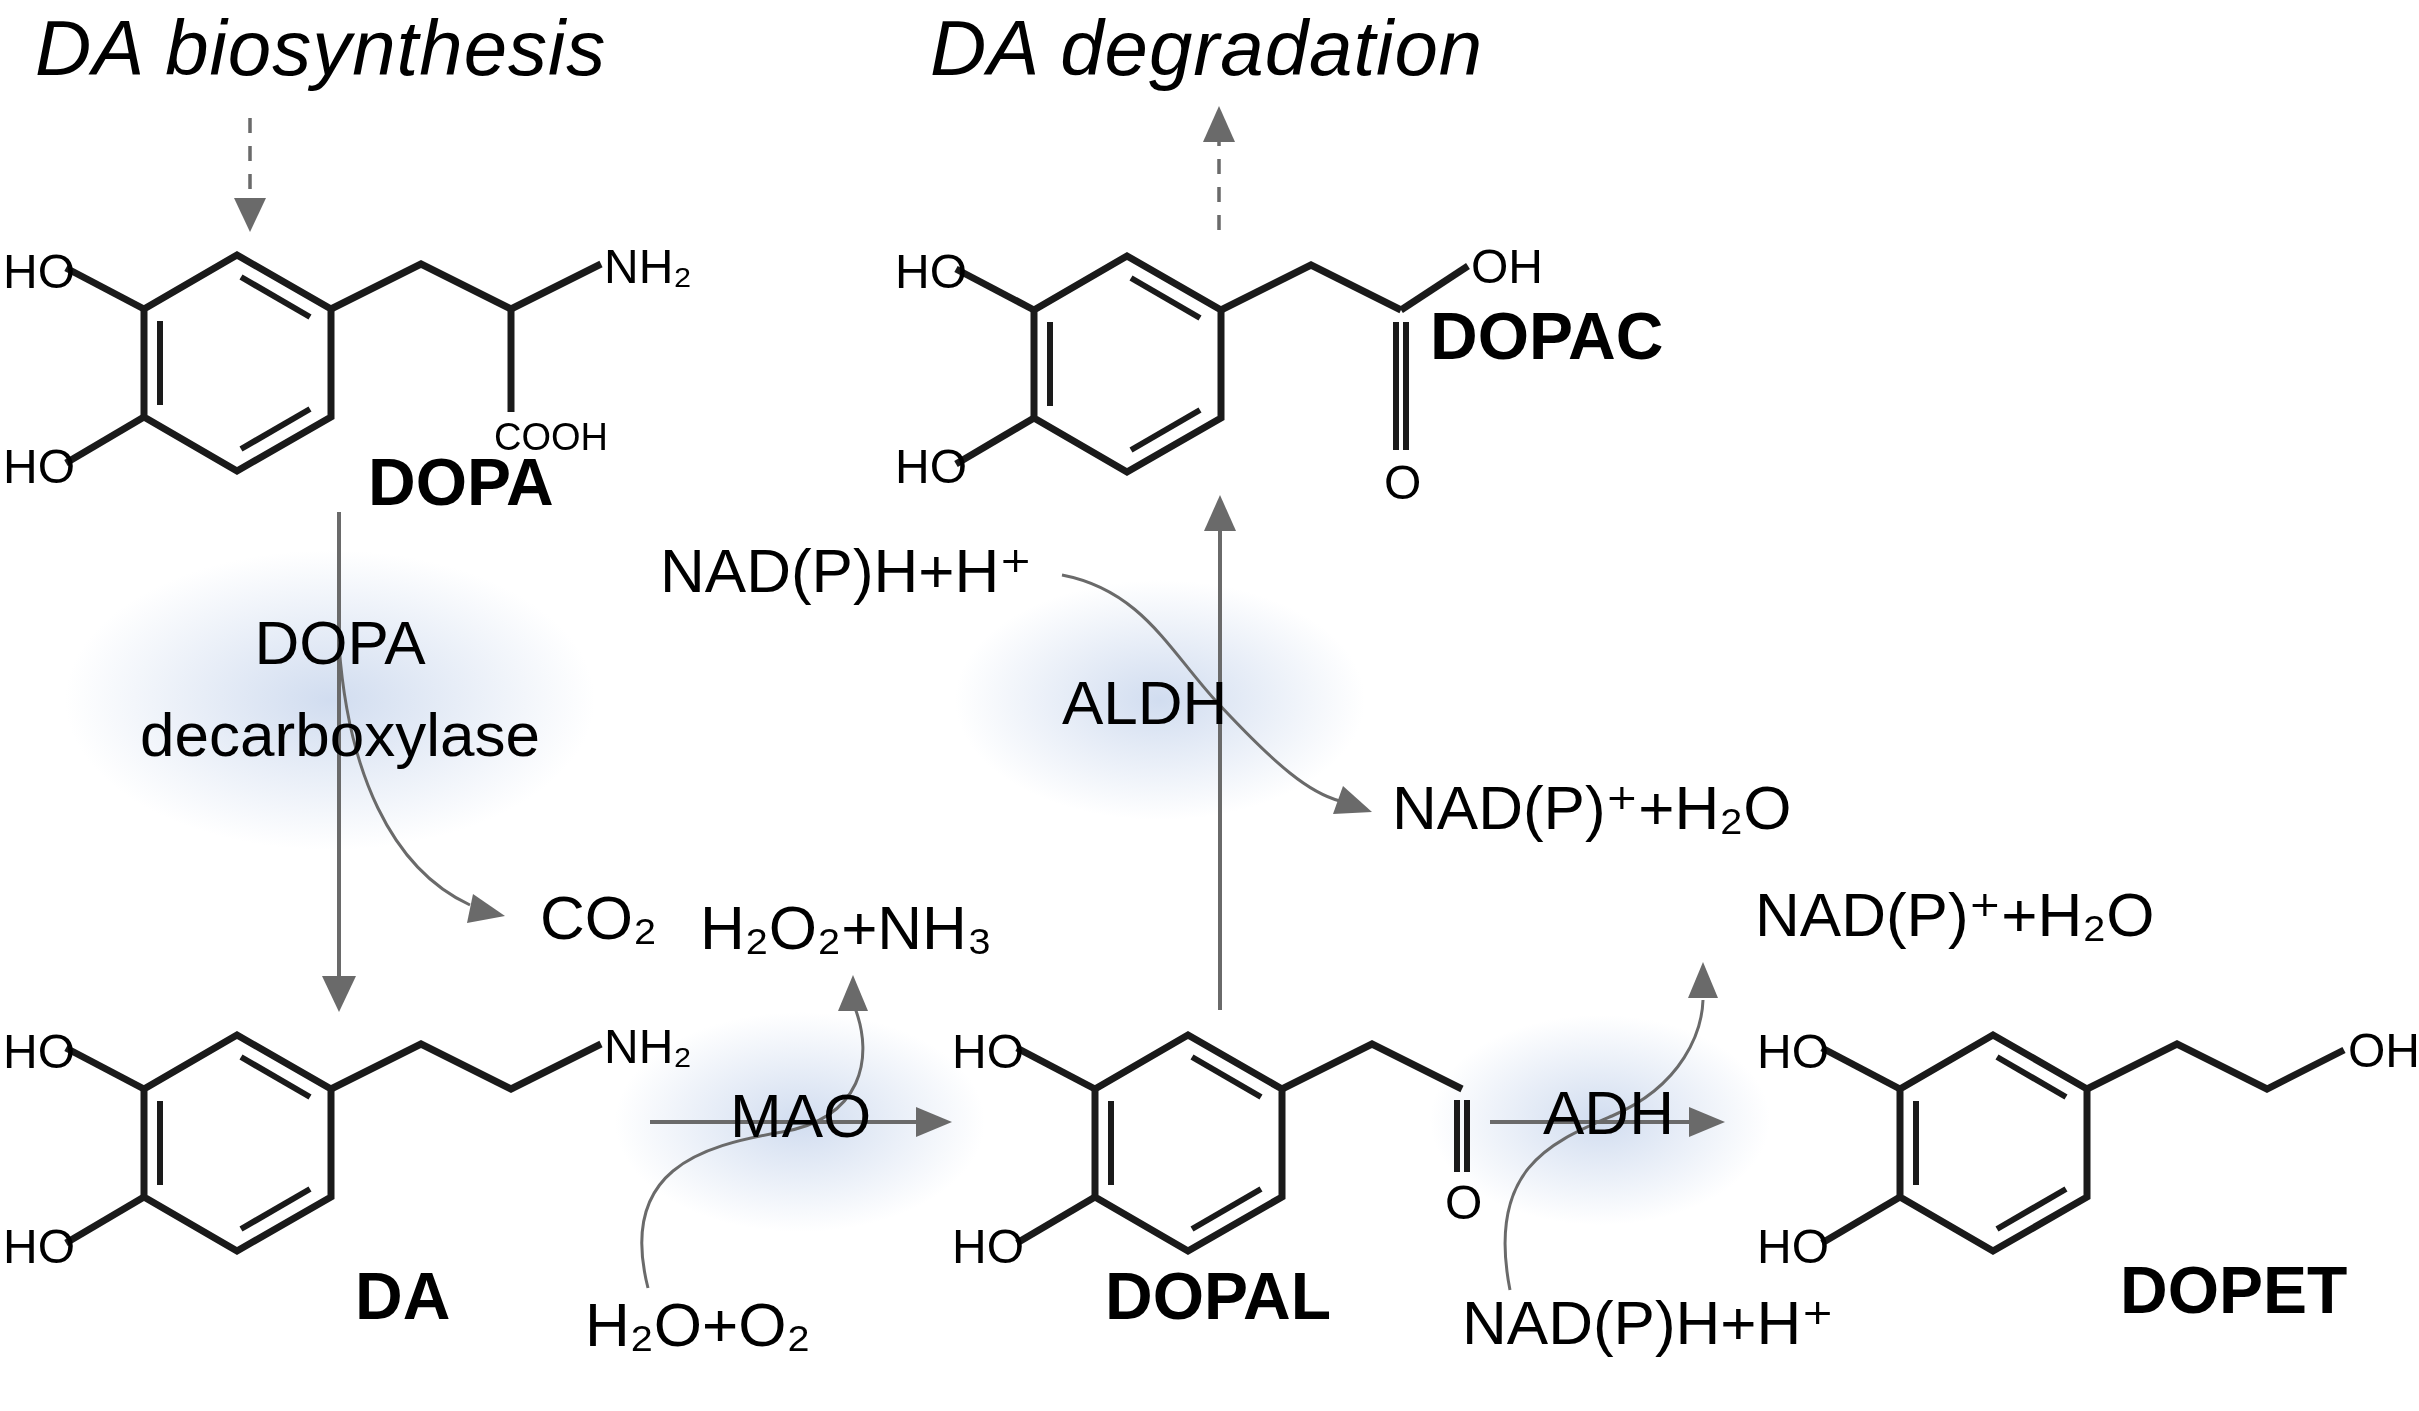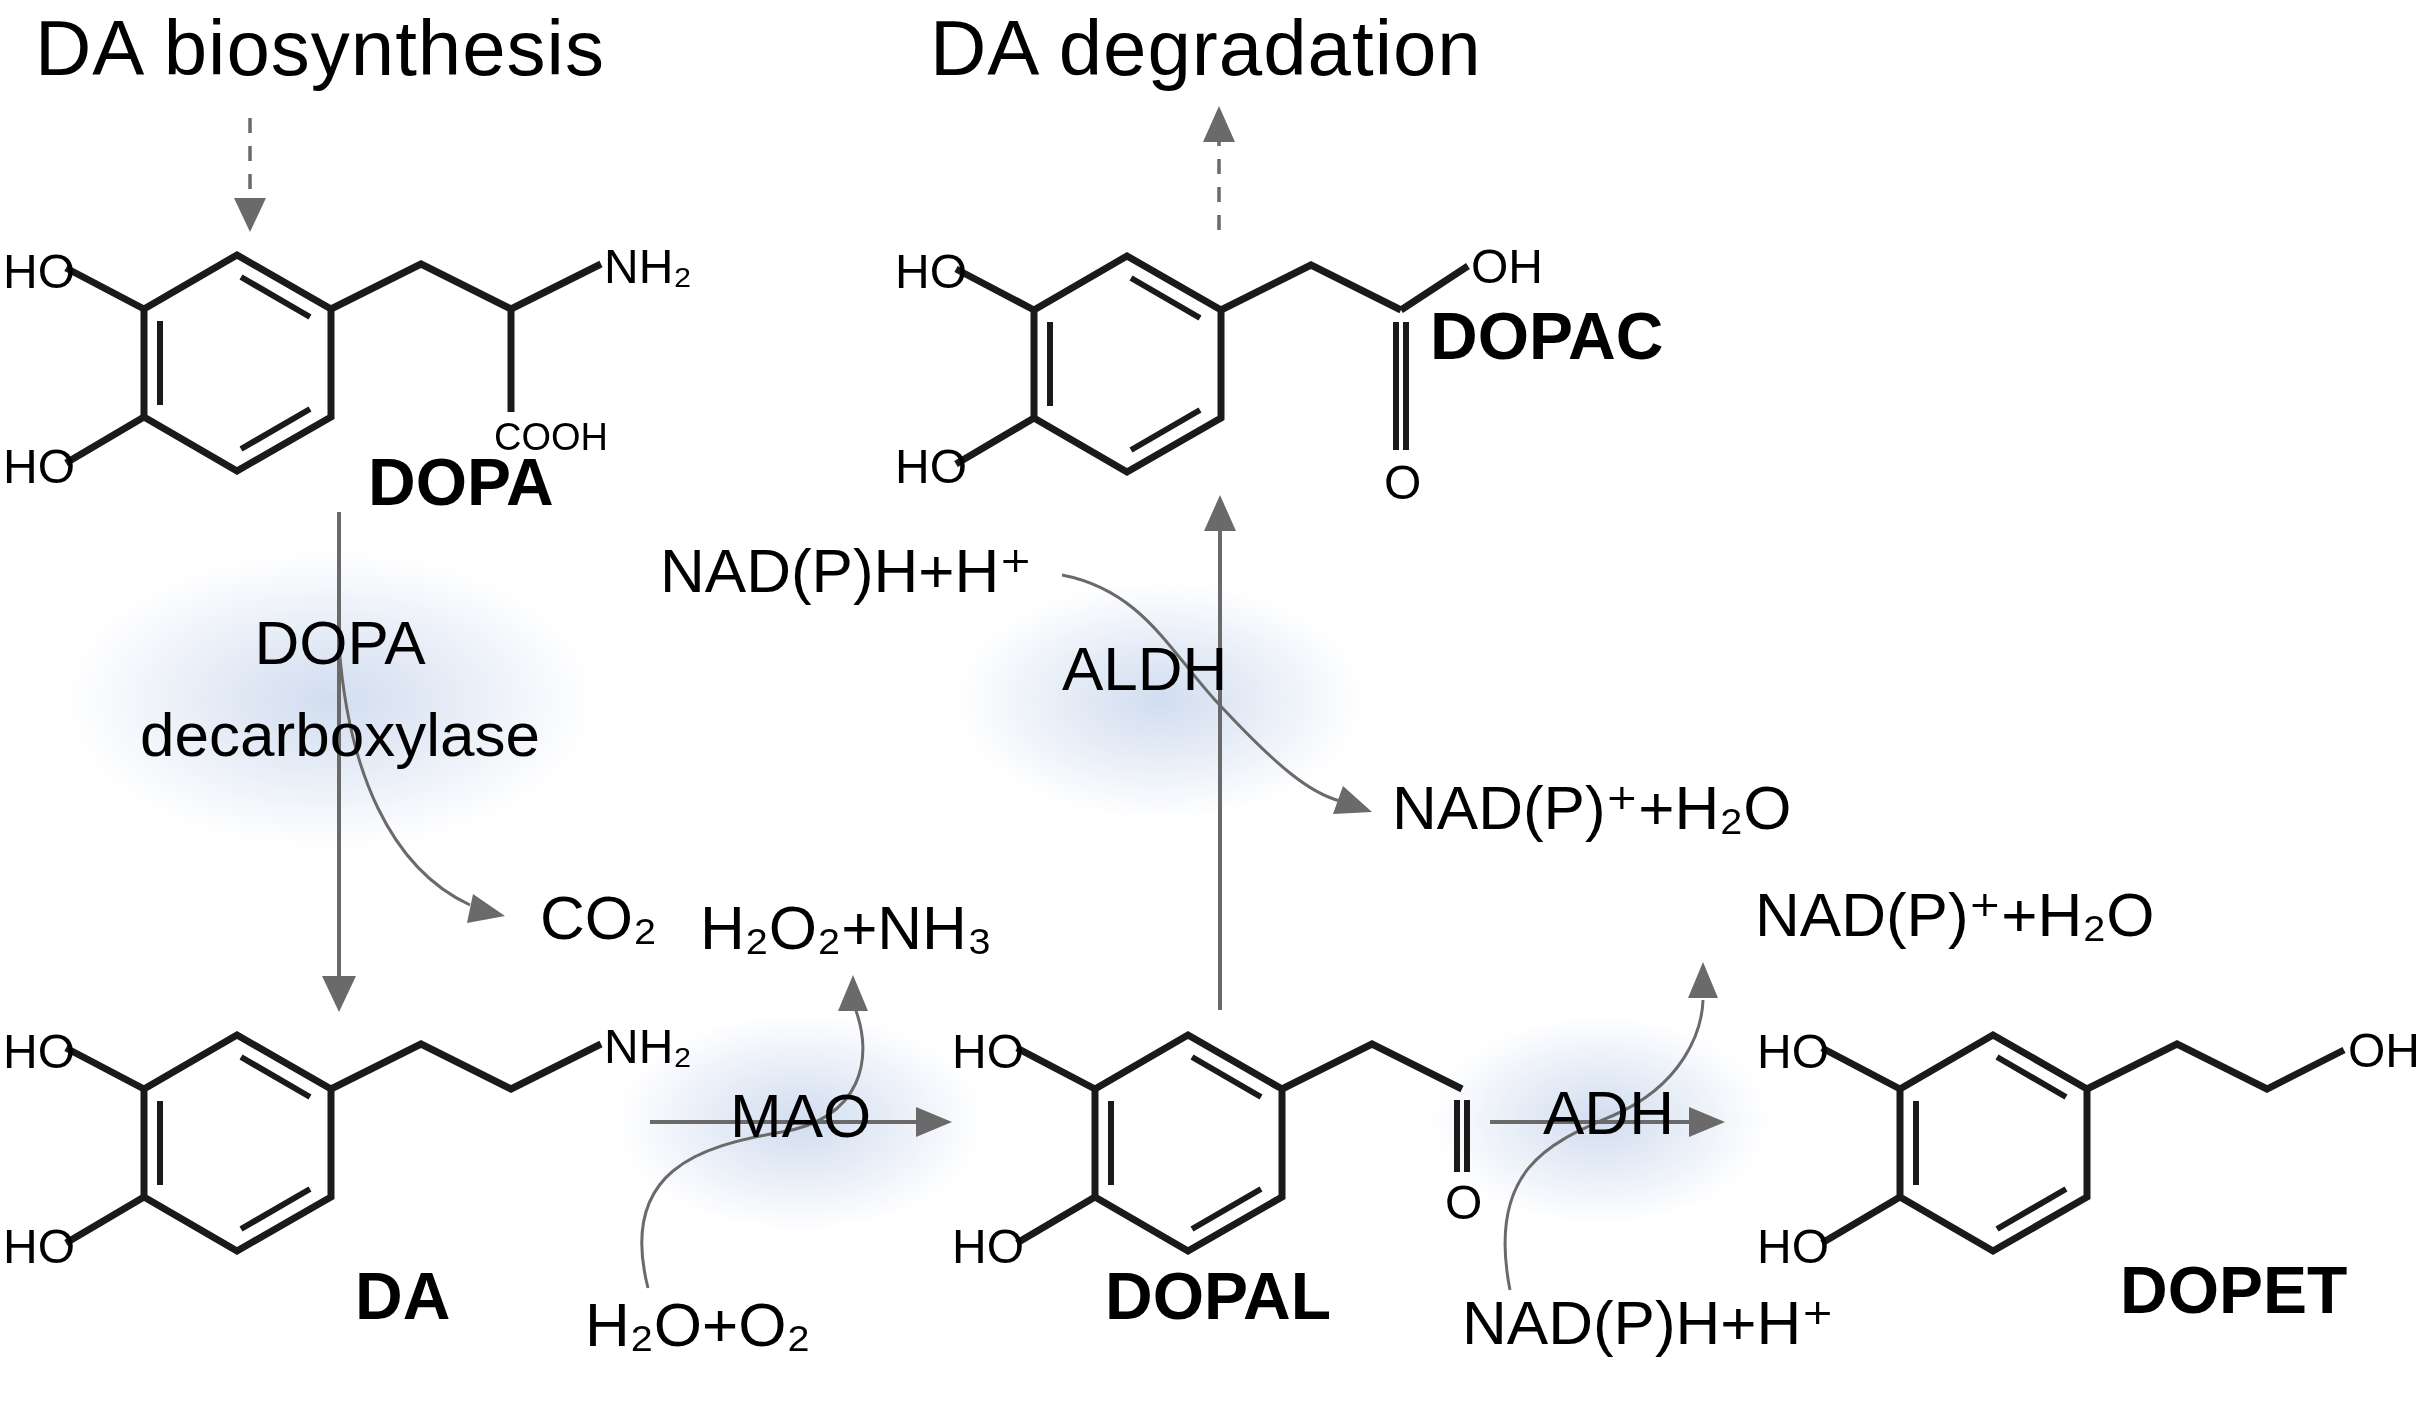--- a/index.html
+++ b/index.html
@@ -17,21 +17,21 @@
   svg{position:absolute;left:0;top:0;}
   .bond{stroke:var(--bond);stroke-width:7;fill:none;stroke-linejoin:miter;}
   .dbl{stroke:var(--bond);stroke-width:6;fill:none;}
   .arrow-line{stroke:var(--arrow);stroke-width:4;fill:none;}
   .arrow-curve{stroke:var(--arrow);stroke-width:3;fill:none;}
   .arrow-dash{stroke:var(--arrow);stroke-width:3.5;fill:none;stroke-dasharray:15 13;}
   .arrow-head{fill:var(--arrow);stroke:none;}
   .gstop1{stop-color:var(--glow);stop-opacity:0.9;}
   .gstop2{stop-color:var(--glow);stop-opacity:0;}
   .lbl{position:absolute;white-space:nowrap;line-height:1.05;}
-  .title{font-size:78px;letter-spacing:1px;}
+  .title{font-size:78px;font-style:italic;letter-spacing:1px;}
   .mol{font-size:66px;font-weight:bold;}
   .enzyme{font-size:62px;}
   .formula{font-size:62px;text-align:right;}
   .atom{font-size:48px;}
   .atom-sm{font-size:38px;margin-left:36px;}
   .center{text-align:center;}
 </style>
 </head>
 <body>
 
@@ -181,21 +181,21 @@
 
   <div class="lbl enzyme" style="left:730px;top:1083px;">MAO</div>
   <div class="lbl formula" style="left:700px;top:895px;">H₂O₂+NH₃</div>
   <div class="lbl formula" style="left:585px;top:1292px;">H₂O+O₂</div>
 
   <div class="lbl atom" style="left:952px;top:1027px;">HO</div>
   <div class="lbl atom" style="left:952px;top:1222px;">HO</div>
   <div class="lbl atom" style="left:1445px;top:1178px;">O</div>
   <div class="lbl mol" style="left:1105px;top:1262px;">DOPAL</div>
 
-  <div class="lbl enzyme" style="left:1062px;top:636px;">ALDH</div>
+  <div class="lbl enzyme" style="left:1062px;top:670px;">ALDH</div>
   <div class="lbl formula" style="left:660px;top:538px;">NAD(P)H+H⁺</div>
   <div class="lbl formula" style="left:1392px;top:775px;">NAD(P)⁺+H₂O</div>
 
   <div class="lbl atom" style="left:895px;top:247px;">HO</div>
   <div class="lbl atom" style="left:895px;top:442px;">HO</div>
   <div class="lbl atom" style="left:1471px;top:242px;">OH</div>
   <div class="lbl atom" style="left:1384px;top:458px;">O</div>
   <div class="lbl mol" style="left:1430px;top:302px;">DOPAC</div>
 
   <div class="lbl enzyme" style="left:1543px;top:1080px;">ADH</div>

